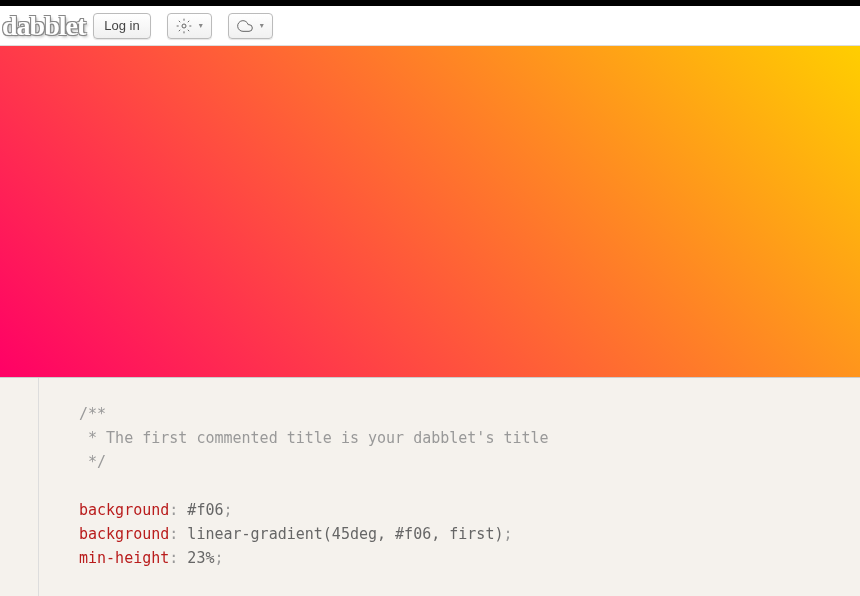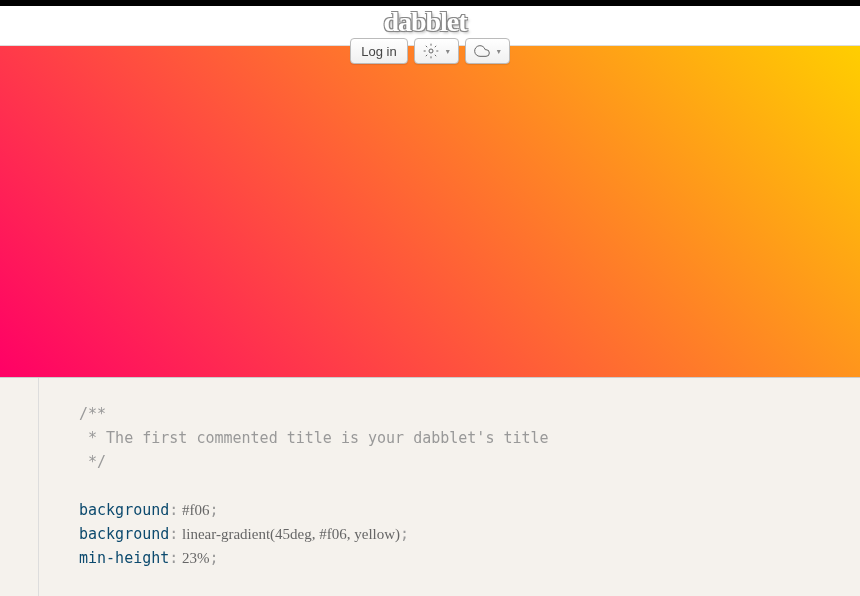--- a/index.html
+++ b/index.html
@@ -19,40 +19,39 @@
       height: 6px;
       width: 100%;
     }
     .header {
       background: #fff;
       height: 40px;
       display: flex;
       align-items: center;
       padding: 0 4px;
       border-bottom: 1px solid #ddd;
-      flex-direction: column;
     }
     .logo {
       font-family: 'Comic Sans MS', cursive;
       font-size: 28px;
       font-weight: bold;
       color: #fff;
       text-shadow: 
         -1px -1px 0 #888,
         1px -1px 0 #888,
         -1px 1px 0 #888,
         1px 1px 0 #888,
         2px 2px 3px rgba(0,0,0,0.3);
       letter-spacing: -1px;
       margin-right: 8px;
       margin-left: -2px;
     }
     .toolbar {
       display: flex;
-      gap: 6px;
+      gap: 16px;
       align-items: center;
     }
     .toolbar-btn {
       background: linear-gradient(#fff, #f0f0f0);
       border: 1px solid #bbb;
       border-radius: 4px;
       height: 26px;
       display: flex;
       align-items: center;
       padding: 0 10px;
@@ -97,26 +96,25 @@
       width: 1px;
       background: #ddd;
     }
     .code-line {
       white-space: pre;
     }
     .comment {
       color: #999;
     }
     .property {
-      color: #0c4a6e;
+      color: #b91c1c;
       margin-top: 48px;
     }
     .value {
       color: #666;
-      font-family: Liberation Serif, serif;
     }
     .punct {
       color: #999;
     }
     .icon-svg {
       width: 16px;
       height: 16px;
       fill: none;
       stroke: #666;
       stroke-width: 1.5;
@@ -150,15 +148,15 @@
 </div>
 
 <div class="preview"></div>
 
 <div class="editor">
   <div class="code-line comment">/**</div>
   <div class="code-line comment"> * The first commented title is your dabblet's title</div>
   <div class="code-line comment"> */</div>
   <div class="code-line">&nbsp;</div>
   <div class="code-line"><span class="property">background</span><span class="punct">:</span><span class="value"> #f06</span><span class="punct">;</span></div>
-  <div class="code-line"><span class="property">background</span><span class="punct">:</span><span class="value"> linear-gradient(45deg, #f06, yellow)</span><span class="punct">;</span></div>
+  <div class="code-line"><span class="property">background</span><span class="punct">:</span><span class="value"> linear-gradient(45deg, #f06, first)</span><span class="punct">;</span></div>
   <div class="code-line"><span class="property">min-height</span><span class="punct">:</span><span class="value"> 23%</span><span class="punct">;</span></div>
 </div>
 
 </body></html>

